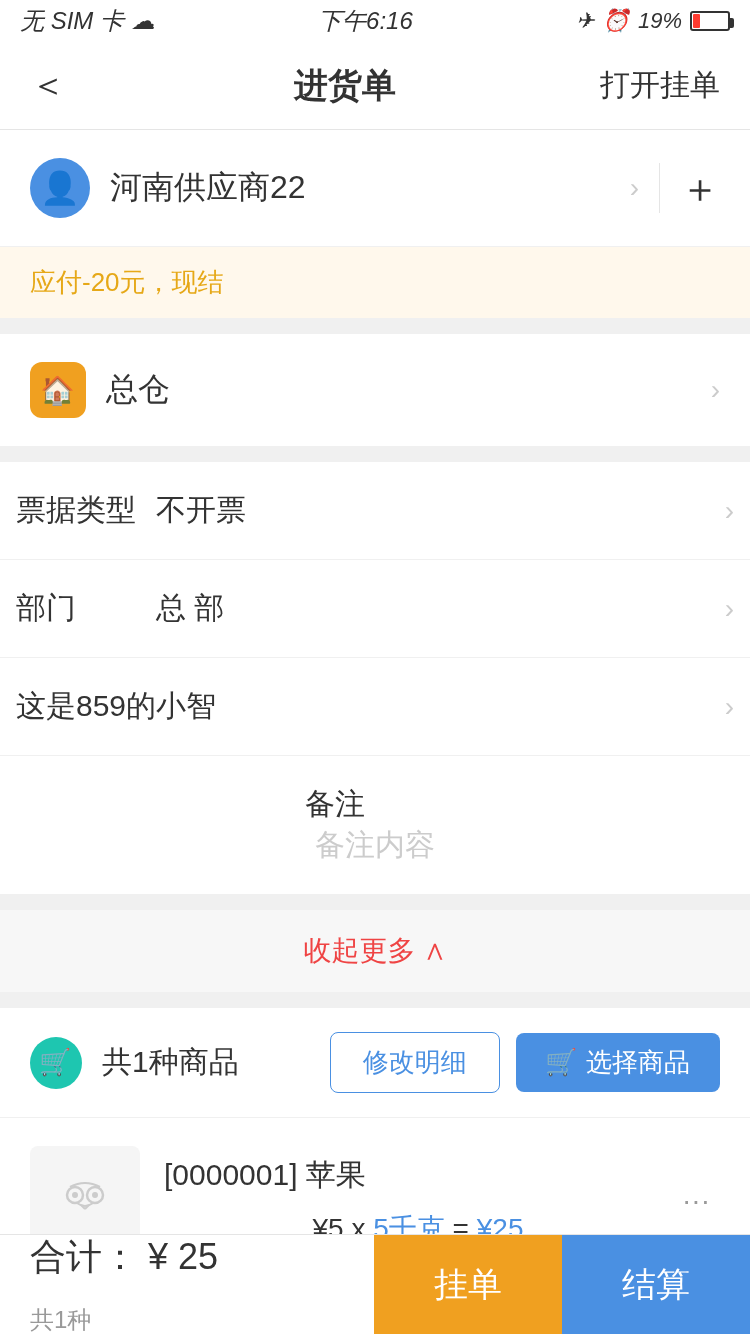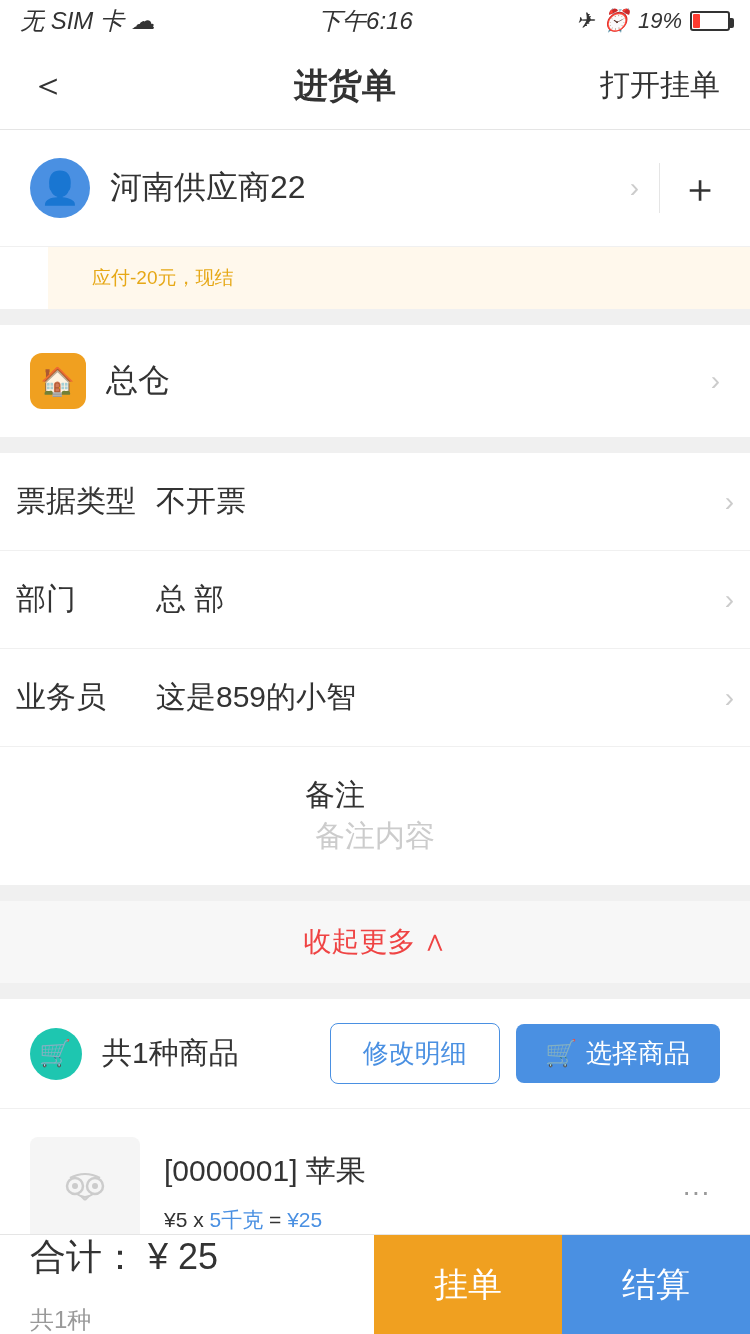--- a/index.html
+++ b/index.html
@@ -80,24 +80,23 @@
     .supplier-name { flex: 1; font-size: 32px; color: #333; }
     .chevron-right { color: #ccc; font-size: 28px; margin-right: 0; }
     .divider-v {
       width: 1px; background: #e5e5e5; height: 50px; margin: 0 20px;
     }
     .add-btn { font-size: 40px; color: #333; cursor: pointer; font-weight: 300; }
 
     
     .warning-row {
       background: #fff8ec;
-      padding: 18px 44px;
-      font-size: 19px;
+      padding: 18px 30px;
+      font-size: 26px;
       color: #e6a817;
-      margin-left: 48px;
     }
 
     
     .warehouse-row {
       display: flex;
       align-items: center;
       padding: 28px 30px;
     }
     .warehouse-icon-wrap {
       width: 56px; height: 56px; border-radius: 12px;
@@ -182,21 +181,21 @@
       background: #f5f5f5;
       border-radius: 8px;
       margin-right: 24px;
       flex-shrink: 0;
       display: flex; align-items: center; justify-content: center;
       overflow: hidden;
     }
     .owl-icon { font-size: 40px; color: #bbb; }
     .product-info { flex: 1; }
     .product-name { font-size: 30px; color: #333; margin-bottom: 14px; }
-    .product-price { font-size: 21px; color: #333; }
+    .product-price { font-size: 28px; color: #333; text-align: center; }
     .price-highlight { color: #4a90e2; }
     .more-btn { color: #999; font-size: 28px; cursor: pointer; padding: 10px; }
 
     
     .bottom-bar {
       position: fixed;
       bottom: 0; left: 0; width: 750px;
       height: 100px;
       display: flex;
       align-items: center;
@@ -276,21 +275,20 @@
     <span class="form-label">票据类型</span>
     <span class="form-value">不开票</span>
     <span class="chevron-right">›</span>
   </div>
   <div class="form-row">
     <span class="form-label">部门</span>
     <span class="form-value">总 部</span>
     <span class="chevron-right">›</span>
   </div>
   <div class="form-row">
-    <span class="form-label">业务员</span>
     <span class="form-value">这是859的小智</span>
     <span class="chevron-right">›</span>
   </div>
   <div class="form-row">
     <span class="form-label">备注</span>
     <span class="form-placeholder">备注内容</span>
   </div>
 </div>
 
 <div class="collapse-row">收起更多 ∧</div>

